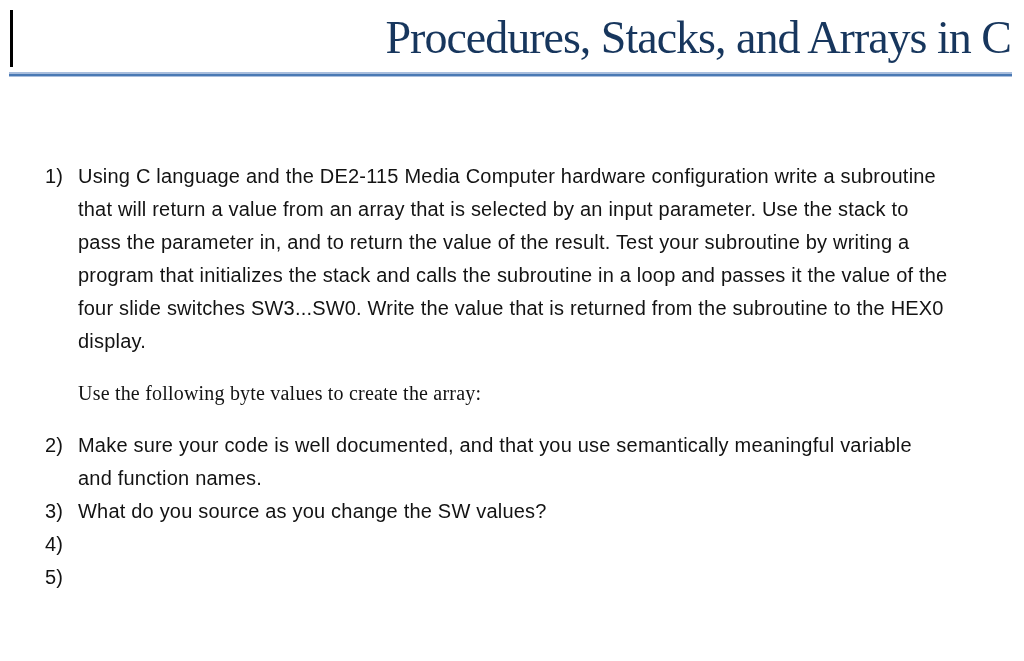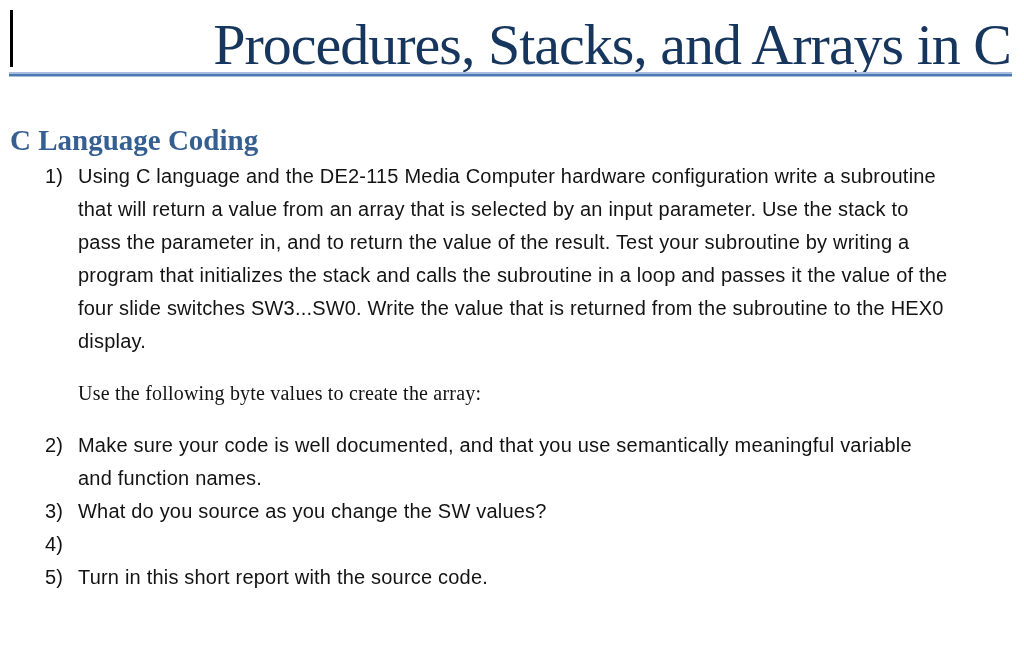--- a/index.html
+++ b/index.html
@@ -17,21 +17,21 @@
     width: 3px; height: 57px;
     background: #000000;
   }
   .doc-title {
     position: absolute;
     top: 10px; left: 40px; right: 13px;
     margin: 0;
     text-align: right;
     font-family: "Liberation Serif", serif;
     font-weight: 400;
-    font-size: 58px;
+    font-size: 46px;
     line-height: 1.2;
     letter-spacing: -1px;
     color: #17365D;
     white-space: nowrap;
   }
   .title-rule {
     position: absolute;
     left: 9px; right: 12px; top: 72px;
     height: 5px;
     background: linear-gradient(
@@ -72,21 +72,20 @@
 <body>
 
 <div class="page">
 
   <div class="caret"></div>
 
   <h1 class="doc-title">Procedures, Stacks, and Arrays in C</h1>
 
   <div class="title-rule"></div>
 
-  <h2 class="section-heading">C Language Coding</h2>
 
   <div class="content">
 
     <div class="item item-first">
       <span class="num">1)</span>
       <div class="txt">Using C language and the DE2-115 Media Computer hardware configuration write a subroutine
 that will return a value from an array that is selected by an input parameter. Use the stack to
 pass the parameter in, and to return the value of the result. Test your subroutine by writing a
 program that initializes the stack and calls the subroutine in a loop and passes it the value of the
 four slide switches SW3...SW0. Write the value that is returned from the subroutine to the HEX0
@@ -106,17 +105,16 @@
       <span class="num">3)</span>
       <div class="txt">What do you source as you change the SW values?</div>
     </div>
 
     <div class="item">
       <span class="num">4)</span>
     </div>
 
     <div class="item">
       <span class="num">5)</span>
-      <div class="txt">Turn in this short report with the source code.</div>
     </div>
 
   </div>
 </div>
 
 </body></html>

